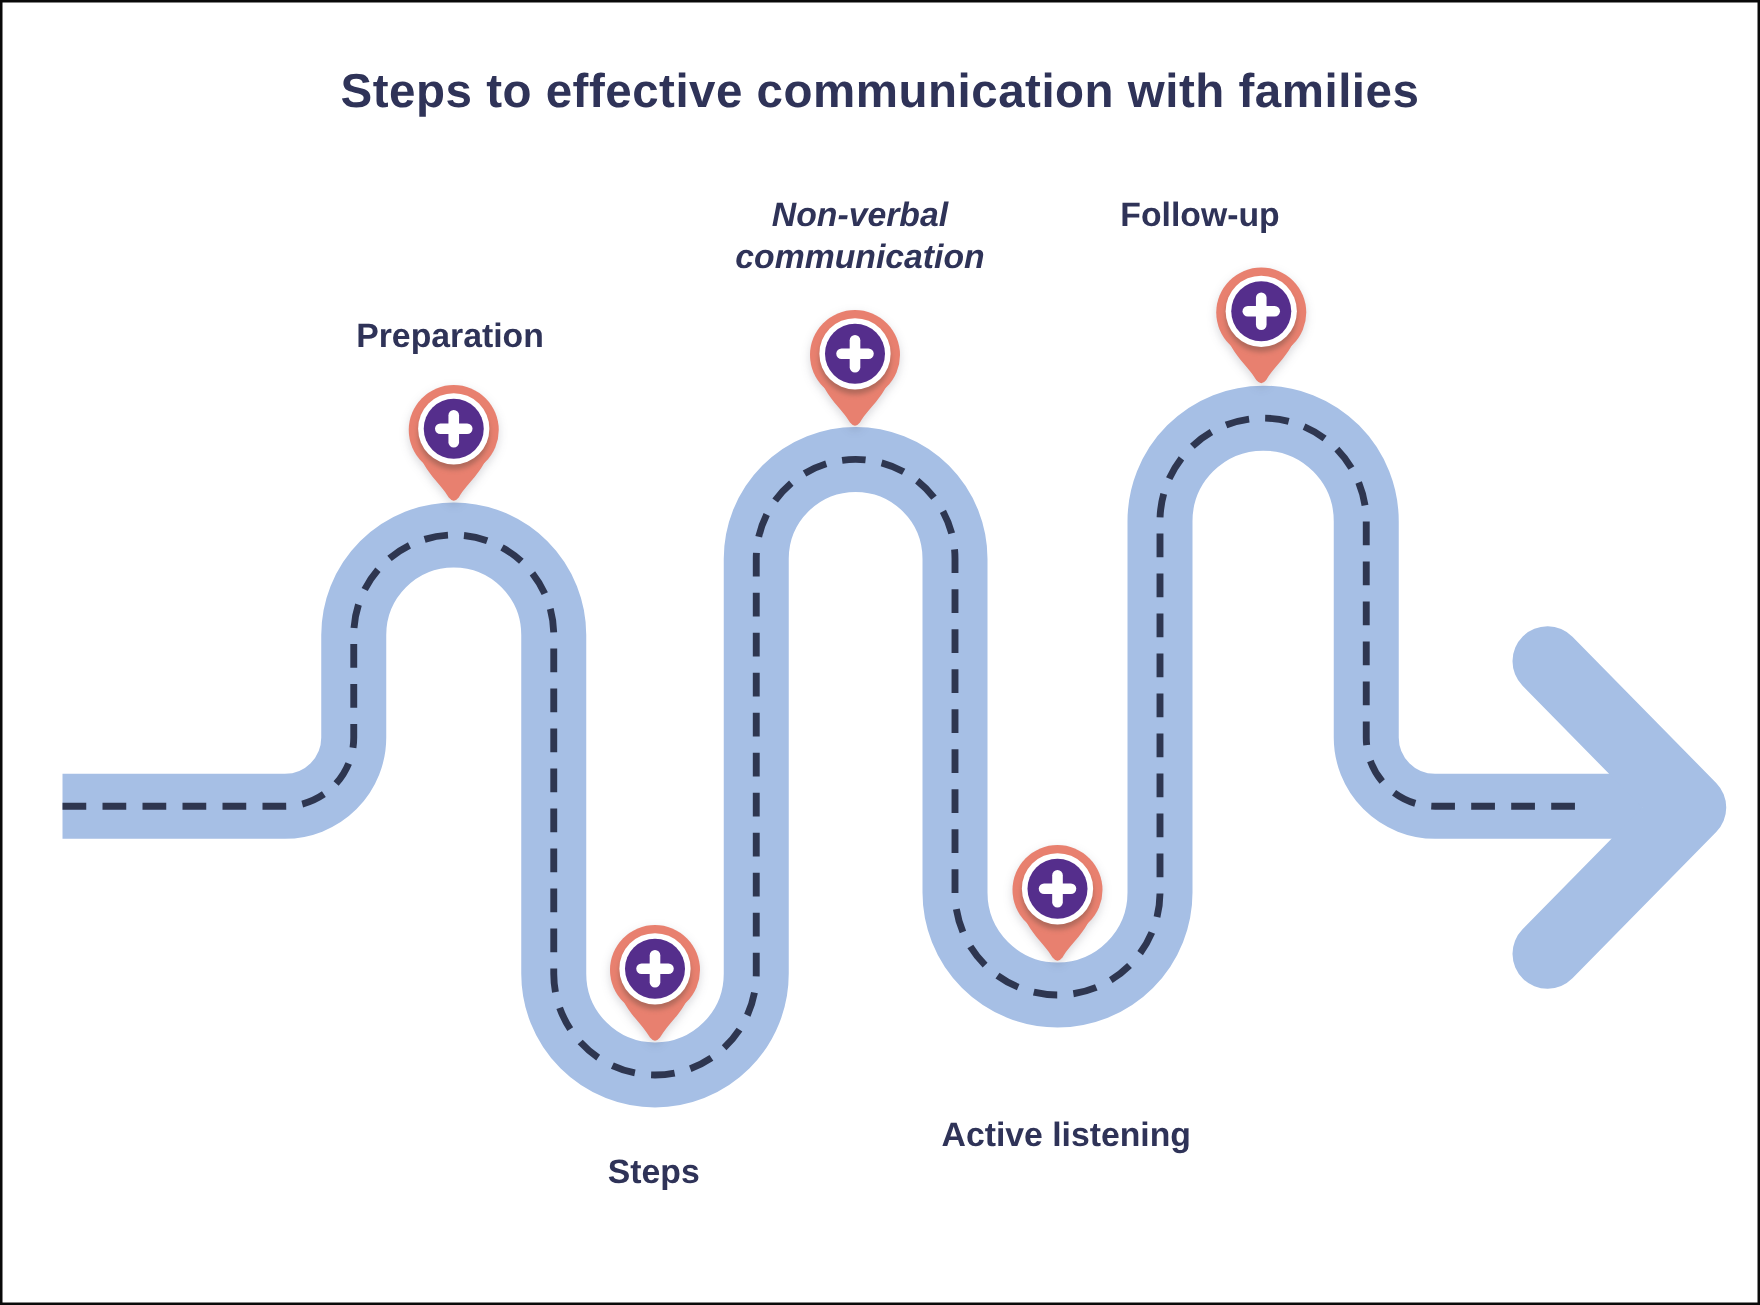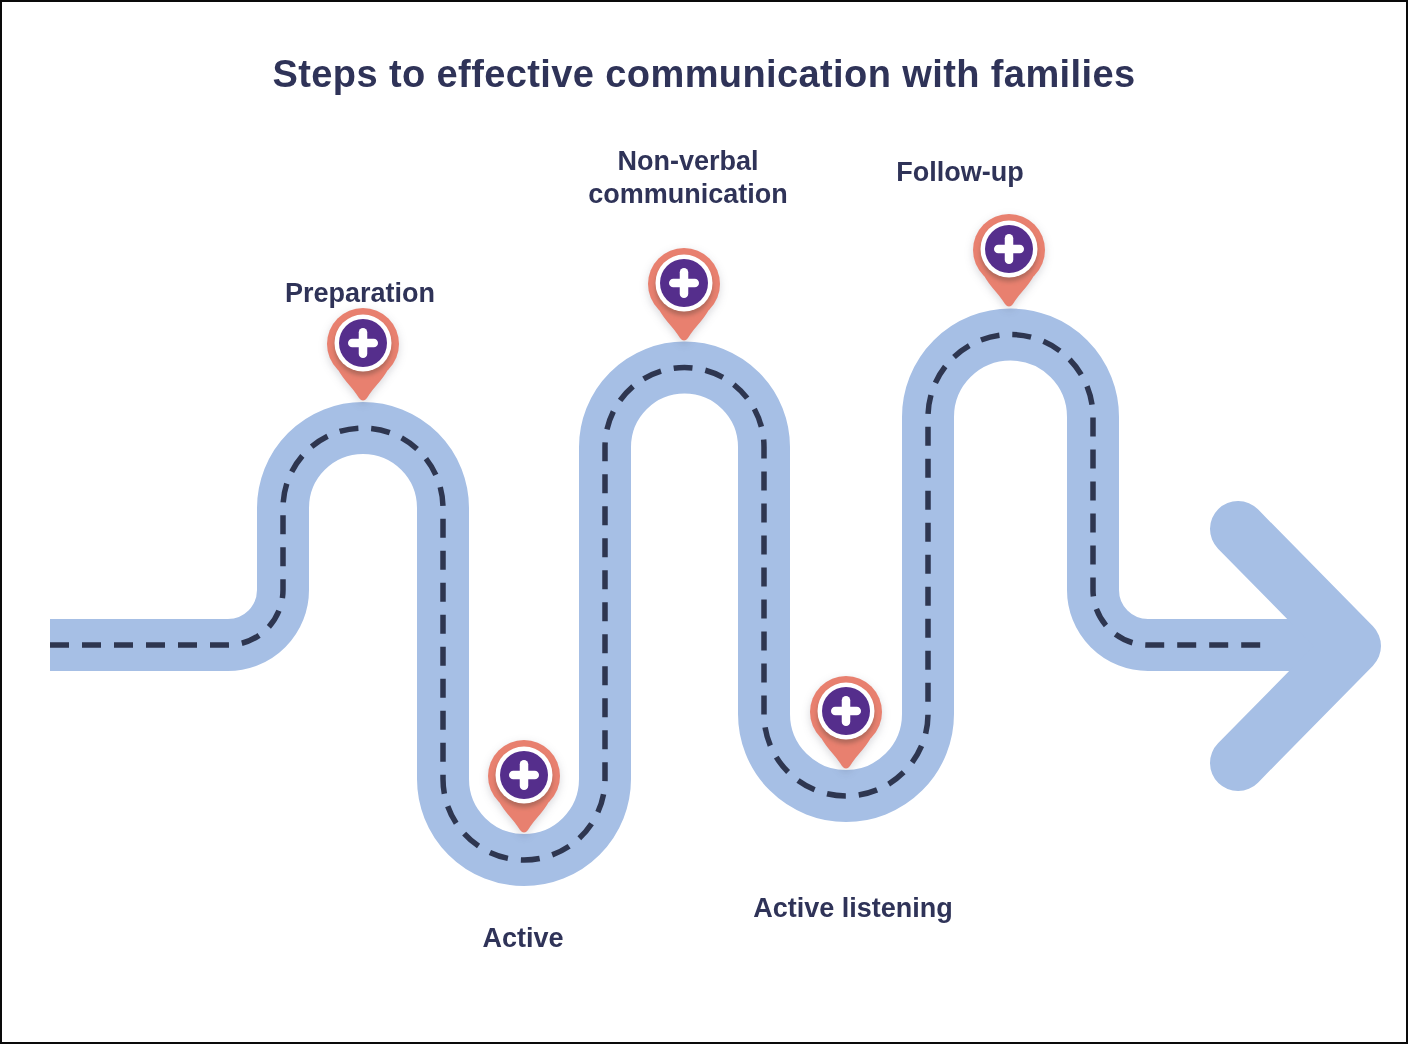--- a/index.html
+++ b/index.html
@@ -121,23 +121,23 @@
          L762,712
          A82,82 0 0 0 926,712
          L926,415
          A82.5,82.5 0 0 1 1091,415
          L1091,588
          A55,55 0 0 0 1146,643
          L1266,643"></path>
     <path class="road-arrow" d="M1236,527 L1351,644 L1236,761"></path>
   </svg>
 
-  <div class="step-label" style="left:358px; top:267px;margin-top:24px;">Preparation</div>
-  <div class="step-label" style="left:521px; top:936px;">Active</div>
-  <div class="step-label wrap" style="left:686px; top:176px;">Non-verbal communication</div>
+  <div class="step-label" style="left:358px; top:267px;">Preparation</div>
+  <div class="step-label" style="left:521px; top:936px;">Steps</div>
+  <div class="step-label wrap" style="left:686px; top:187px;font-style:italic;">Non-verbal communication</div>
   <div class="step-label" style="left:851px; top:866px;margin-top:40px;">Active listening</div>
   <div class="step-label" style="left:958px; top:170px;">Follow-up</div>
 
   <div class="pin" style="left:318px; top:300px;">
     <svg viewBox="0 0 86 106" width="86" height="106" xmlns="http://www.w3.org/2000/svg">
       <path class="pin-body" d="M15,60 C20,76 32,84 39,96 Q43,101 47,96 C54,84 66,76 71,60 Z"></path>
       <circle class="pin-body" cx="43" cy="42" r="36"></circle>
       <circle class="pin-white" cx="43" cy="41" r="28.5"></circle>
       <circle class="pin-purple" cx="43" cy="41" r="24"></circle>
       <g class="pin-plus">

